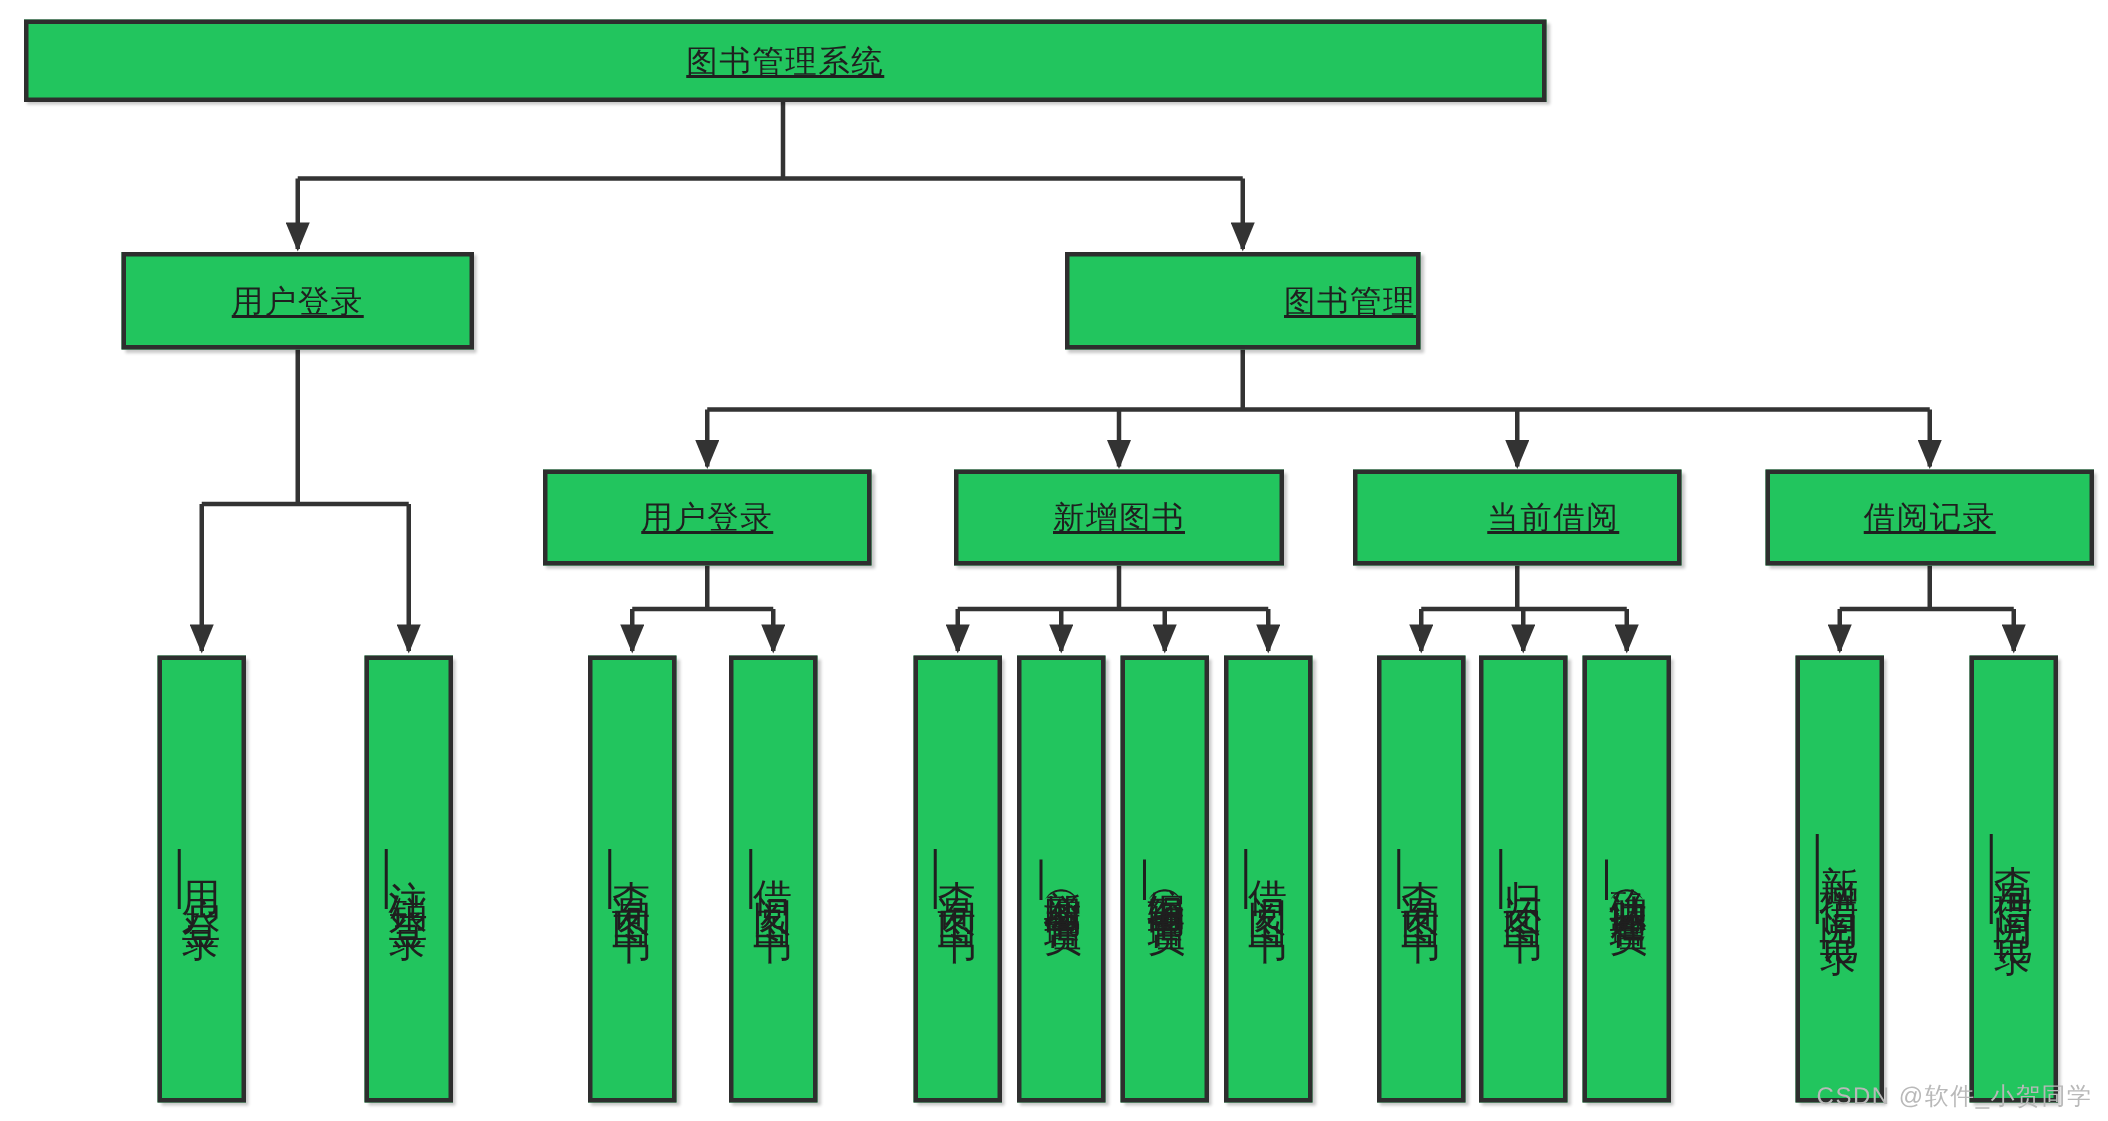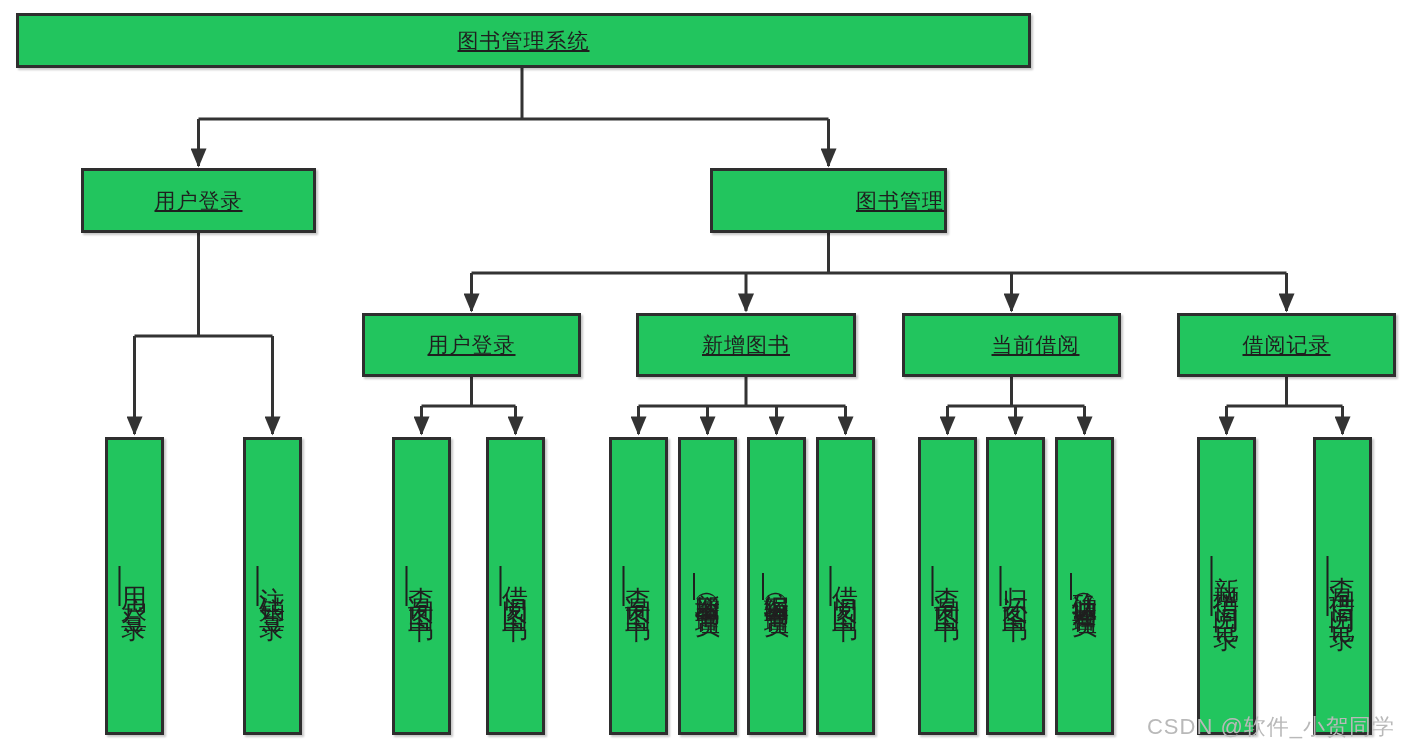--- a/index.html
+++ b/index.html
@@ -64,21 +64,21 @@
     color: #1f1f1f;
   }
   .leaf.tight .v-label {
     font-size: 25px;
     letter-spacing: 3px;
   }
   .watermark {
     position: absolute;
     right: 10px;
     bottom: 5px;
-    font-size: 22px;
+    font-size: 16px;
     color: #b9b9b9;
     letter-spacing: 1px;
     white-space: nowrap;
     z-index: 5;
   }
 </style>
 </head>
 <body>
 
 <div class="canvas">

